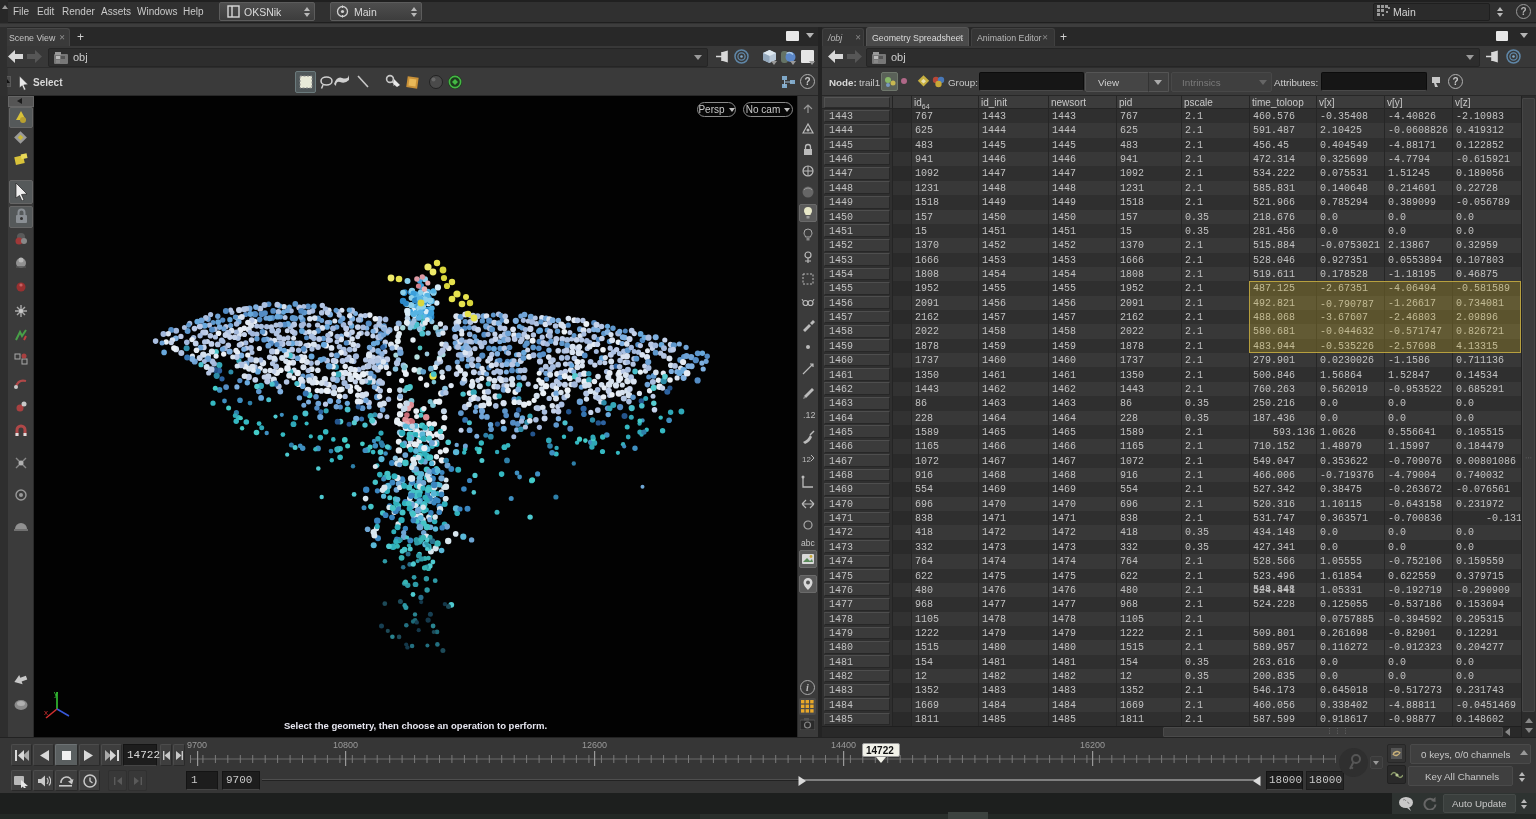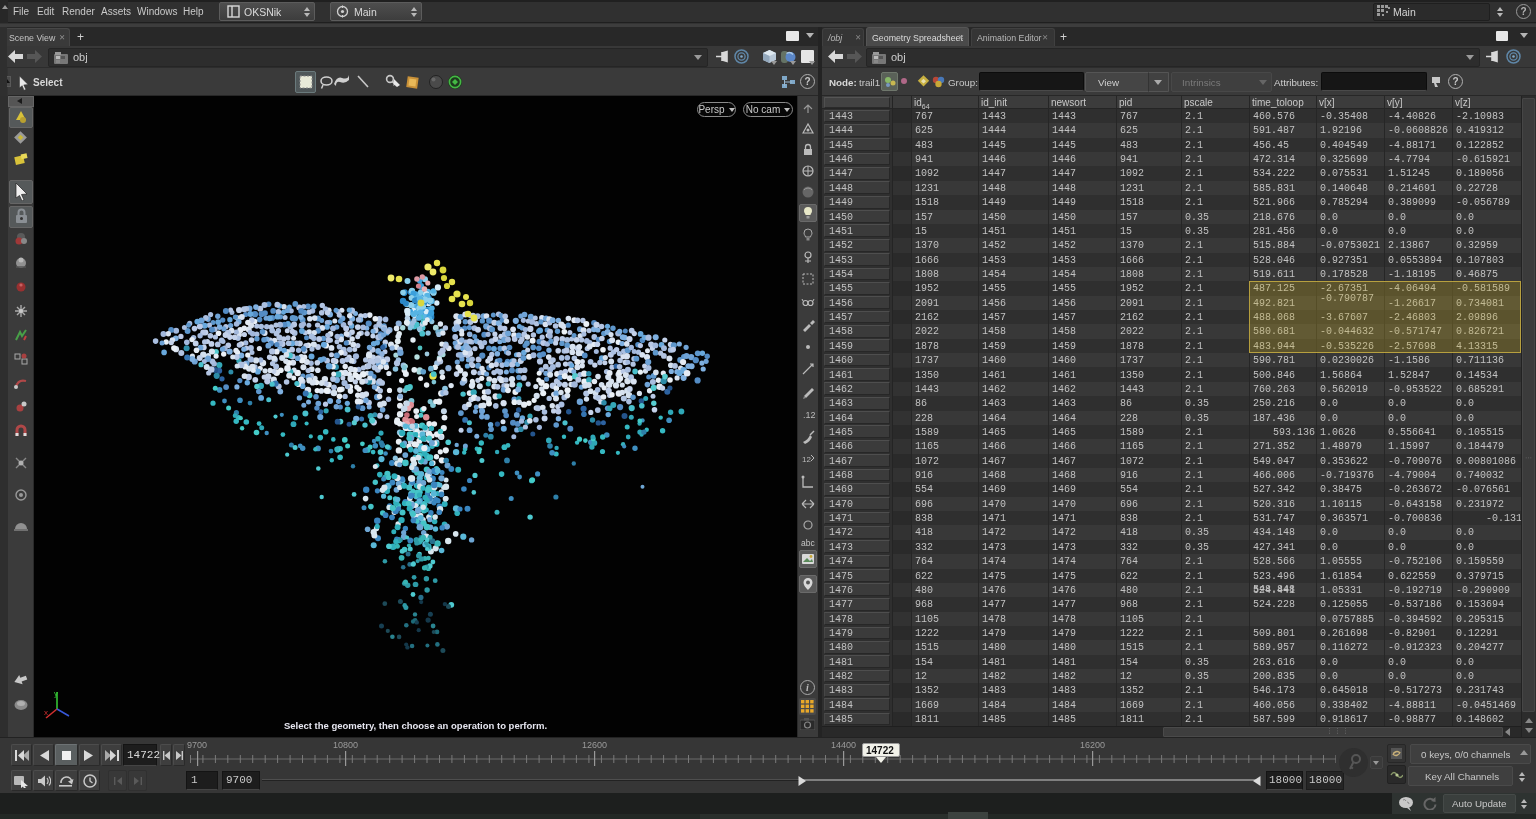--- a/index.html
+++ b/index.html
@@ -2371,21 +2371,21 @@
       <div class="a" style="left:70px;top:27.4px;width:19px;height:14.4px;background:#323232"></div>
       <div class="a" style="left:89px;top:27.4px;width:625px;height:14.4px;background:#383838"></div>
       <div class="a" style="left:2px;top:27.9px;width:66px;height:12.9px;background:#3b3b3b;border:1px solid #272727;border-top-color:#4e4e4e;border-left-color:#474747"></div>
       <div class="txt" style="left:7px;top:29.4px;font:10px 'Liberation Mono';color:#c2c2c2">1444</div>
       <div class="txt" style="left:93px;top:29.4px;font:10px 'Liberation Mono';color:#c2c2c2">625</div>
       <div class="txt" style="left:160px;top:29.4px;font:10px 'Liberation Mono';color:#c2c2c2">1444</div>
       <div class="txt" style="left:230px;top:29.4px;font:10px 'Liberation Mono';color:#c2c2c2">1444</div>
       <div class="txt" style="left:298px;top:29.4px;font:10px 'Liberation Mono';color:#c2c2c2">625</div>
       <div class="txt" style="left:363px;top:29.4px;font:10px 'Liberation Mono';color:#c2c2c2">2.1</div>
       <div class="txt" style="left:431px;top:29.4px;font:10px 'Liberation Mono';color:#c2c2c2">591.487</div>
-      <div class="txt" style="left:498px;top:29.4px;font:10px 'Liberation Mono';color:#c2c2c2">1.92196</div>
+      <div class="txt" style="left:498px;top:29.4px;font:10px 'Liberation Mono';color:#c2c2c2">2.10425</div>
       <div class="txt" style="left:566px;top:29.4px;font:10px 'Liberation Mono';color:#c2c2c2">-0.0608826</div>
       <div class="txt" style="left:634px;top:29.4px;font:10px 'Liberation Mono';color:#c2c2c2">0.419312</div>
       <div class="a" style="left:70px;top:41.7px;width:19px;height:14.4px;background:#2a2a2a"></div>
       <div class="a" style="left:89px;top:41.7px;width:625px;height:14.4px;background:#2f2f2f"></div>
       <div class="a" style="left:2px;top:42.2px;width:66px;height:12.9px;background:#3b3b3b;border:1px solid #272727;border-top-color:#4e4e4e;border-left-color:#474747"></div>
       <div class="txt" style="left:7px;top:43.7px;font:10px 'Liberation Mono';color:#c2c2c2">1445</div>
       <div class="txt" style="left:93px;top:43.7px;font:10px 'Liberation Mono';color:#c2c2c2">483</div>
       <div class="txt" style="left:160px;top:43.7px;font:10px 'Liberation Mono';color:#c2c2c2">1445</div>
       <div class="txt" style="left:230px;top:43.7px;font:10px 'Liberation Mono';color:#c2c2c2">1445</div>
       <div class="txt" style="left:298px;top:43.7px;font:10px 'Liberation Mono';color:#c2c2c2">483</div>
@@ -2527,21 +2527,21 @@
       <div class="a" style="left:70px;top:199.7px;width:19px;height:14.4px;background:#323232"></div>
       <div class="a" style="left:89px;top:199.7px;width:625px;height:14.4px;background:#383838"></div>
       <div class="a" style="left:2px;top:200.2px;width:66px;height:12.9px;background:#3b3b3b;border:1px solid #272727;border-top-color:#4e4e4e;border-left-color:#474747"></div>
       <div class="txt" style="left:7px;top:201.7px;font:10px 'Liberation Mono';color:#c2c2c2">1456</div>
       <div class="txt" style="left:93px;top:201.7px;font:10px 'Liberation Mono';color:#c2c2c2">2091</div>
       <div class="txt" style="left:160px;top:201.7px;font:10px 'Liberation Mono';color:#c2c2c2">1456</div>
       <div class="txt" style="left:230px;top:201.7px;font:10px 'Liberation Mono';color:#c2c2c2">1456</div>
       <div class="txt" style="left:298px;top:201.7px;font:10px 'Liberation Mono';color:#c2c2c2">2091</div>
       <div class="txt" style="left:363px;top:201.7px;font:10px 'Liberation Mono';color:#c2c2c2">2.1</div>
       <div class="txt" style="left:431px;top:201.7px;font:10px 'Liberation Mono';color:#c2c2c2">492.821</div>
-      <div class="txt" style="left:498px;top:197px;font:10px 'Liberation Mono';color:#c2c2c2">-0.790787</div>
+      <div class="txt" style="left:498px;top:203px;font:10px 'Liberation Mono';color:#c2c2c2">-0.790787</div>
       <div class="txt" style="left:566px;top:201.7px;font:10px 'Liberation Mono';color:#c2c2c2">-1.26617</div>
       <div class="txt" style="left:634px;top:201.7px;font:10px 'Liberation Mono';color:#c2c2c2">0.734081</div>
       <div class="a" style="left:70px;top:214.0px;width:19px;height:14.4px;background:#2a2a2a"></div>
       <div class="a" style="left:89px;top:214.0px;width:625px;height:14.4px;background:#2f2f2f"></div>
       <div class="a" style="left:2px;top:214.5px;width:66px;height:12.9px;background:#3b3b3b;border:1px solid #272727;border-top-color:#4e4e4e;border-left-color:#474747"></div>
       <div class="txt" style="left:7px;top:216.0px;font:10px 'Liberation Mono';color:#c2c2c2">1457</div>
       <div class="txt" style="left:93px;top:216.0px;font:10px 'Liberation Mono';color:#c2c2c2">2162</div>
       <div class="txt" style="left:160px;top:216.0px;font:10px 'Liberation Mono';color:#c2c2c2">1457</div>
       <div class="txt" style="left:230px;top:216.0px;font:10px 'Liberation Mono';color:#c2c2c2">1457</div>
       <div class="txt" style="left:298px;top:216.0px;font:10px 'Liberation Mono';color:#c2c2c2">2162</div>
@@ -2578,21 +2578,21 @@
       <div class="txt" style="left:634px;top:244.8px;font:10px 'Liberation Mono';color:#c2c2c2">4.13315</div>
       <div class="a" style="left:70px;top:257.1px;width:19px;height:14.4px;background:#323232"></div>
       <div class="a" style="left:89px;top:257.1px;width:625px;height:14.4px;background:#383838"></div>
       <div class="a" style="left:2px;top:257.6px;width:66px;height:12.9px;background:#3b3b3b;border:1px solid #272727;border-top-color:#4e4e4e;border-left-color:#474747"></div>
       <div class="txt" style="left:7px;top:259.1px;font:10px 'Liberation Mono';color:#c2c2c2">1460</div>
       <div class="txt" style="left:93px;top:259.1px;font:10px 'Liberation Mono';color:#c2c2c2">1737</div>
       <div class="txt" style="left:160px;top:259.1px;font:10px 'Liberation Mono';color:#c2c2c2">1460</div>
       <div class="txt" style="left:230px;top:259.1px;font:10px 'Liberation Mono';color:#c2c2c2">1460</div>
       <div class="txt" style="left:298px;top:259.1px;font:10px 'Liberation Mono';color:#c2c2c2">1737</div>
       <div class="txt" style="left:363px;top:259.1px;font:10px 'Liberation Mono';color:#c2c2c2">2.1</div>
-      <div class="txt" style="left:431px;top:259.1px;font:10px 'Liberation Mono';color:#c2c2c2">590.781</div>
+      <div class="txt" style="left:431px;top:259.1px;font:10px 'Liberation Mono';color:#c2c2c2">279.901</div>
       <div class="txt" style="left:498px;top:259.1px;font:10px 'Liberation Mono';color:#c2c2c2">0.0230026</div>
       <div class="txt" style="left:566px;top:259.1px;font:10px 'Liberation Mono';color:#c2c2c2">-1.1586</div>
       <div class="txt" style="left:634px;top:259.1px;font:10px 'Liberation Mono';color:#c2c2c2">0.711136</div>
       <div class="a" style="left:70px;top:271.5px;width:19px;height:14.4px;background:#2a2a2a"></div>
       <div class="a" style="left:89px;top:271.5px;width:625px;height:14.4px;background:#2f2f2f"></div>
       <div class="a" style="left:2px;top:272.0px;width:66px;height:12.9px;background:#3b3b3b;border:1px solid #272727;border-top-color:#4e4e4e;border-left-color:#474747"></div>
       <div class="txt" style="left:7px;top:273.5px;font:10px 'Liberation Mono';color:#c2c2c2">1461</div>
       <div class="txt" style="left:93px;top:273.5px;font:10px 'Liberation Mono';color:#c2c2c2">1350</div>
       <div class="txt" style="left:160px;top:273.5px;font:10px 'Liberation Mono';color:#c2c2c2">1461</div>
       <div class="txt" style="left:230px;top:273.5px;font:10px 'Liberation Mono';color:#c2c2c2">1461</div>
@@ -2656,21 +2656,21 @@
       <div class="txt" style="left:634px;top:330.9px;font:10px 'Liberation Mono';color:#c2c2c2">0.105515</div>
       <div class="a" style="left:70px;top:343.3px;width:19px;height:14.4px;background:#323232"></div>
       <div class="a" style="left:89px;top:343.3px;width:625px;height:14.4px;background:#383838"></div>
       <div class="a" style="left:2px;top:343.8px;width:66px;height:12.9px;background:#3b3b3b;border:1px solid #272727;border-top-color:#4e4e4e;border-left-color:#474747"></div>
       <div class="txt" style="left:7px;top:345.3px;font:10px 'Liberation Mono';color:#c2c2c2">1466</div>
       <div class="txt" style="left:93px;top:345.3px;font:10px 'Liberation Mono';color:#c2c2c2">1165</div>
       <div class="txt" style="left:160px;top:345.3px;font:10px 'Liberation Mono';color:#c2c2c2">1466</div>
       <div class="txt" style="left:230px;top:345.3px;font:10px 'Liberation Mono';color:#c2c2c2">1466</div>
       <div class="txt" style="left:298px;top:345.3px;font:10px 'Liberation Mono';color:#c2c2c2">1165</div>
       <div class="txt" style="left:363px;top:345.3px;font:10px 'Liberation Mono';color:#c2c2c2">2.1</div>
-      <div class="txt" style="left:431px;top:345.3px;font:10px 'Liberation Mono';color:#c2c2c2">271.352</div>
+      <div class="txt" style="left:431px;top:345.3px;font:10px 'Liberation Mono';color:#c2c2c2">710.152</div>
       <div class="txt" style="left:498px;top:345.3px;font:10px 'Liberation Mono';color:#c2c2c2">1.48979</div>
       <div class="txt" style="left:566px;top:345.3px;font:10px 'Liberation Mono';color:#c2c2c2">1.15997</div>
       <div class="txt" style="left:634px;top:345.3px;font:10px 'Liberation Mono';color:#c2c2c2">0.184479</div>
       <div class="a" style="left:70px;top:357.6px;width:19px;height:14.4px;background:#2a2a2a"></div>
       <div class="a" style="left:89px;top:357.6px;width:625px;height:14.4px;background:#2f2f2f"></div>
       <div class="a" style="left:2px;top:358.1px;width:66px;height:12.9px;background:#3b3b3b;border:1px solid #272727;border-top-color:#4e4e4e;border-left-color:#474747"></div>
       <div class="txt" style="left:7px;top:359.6px;font:10px 'Liberation Mono';color:#c2c2c2">1467</div>
       <div class="txt" style="left:93px;top:359.6px;font:10px 'Liberation Mono';color:#c2c2c2">1072</div>
       <div class="txt" style="left:160px;top:359.6px;font:10px 'Liberation Mono';color:#c2c2c2">1467</div>
       <div class="txt" style="left:230px;top:359.6px;font:10px 'Liberation Mono';color:#c2c2c2">1467</div>

